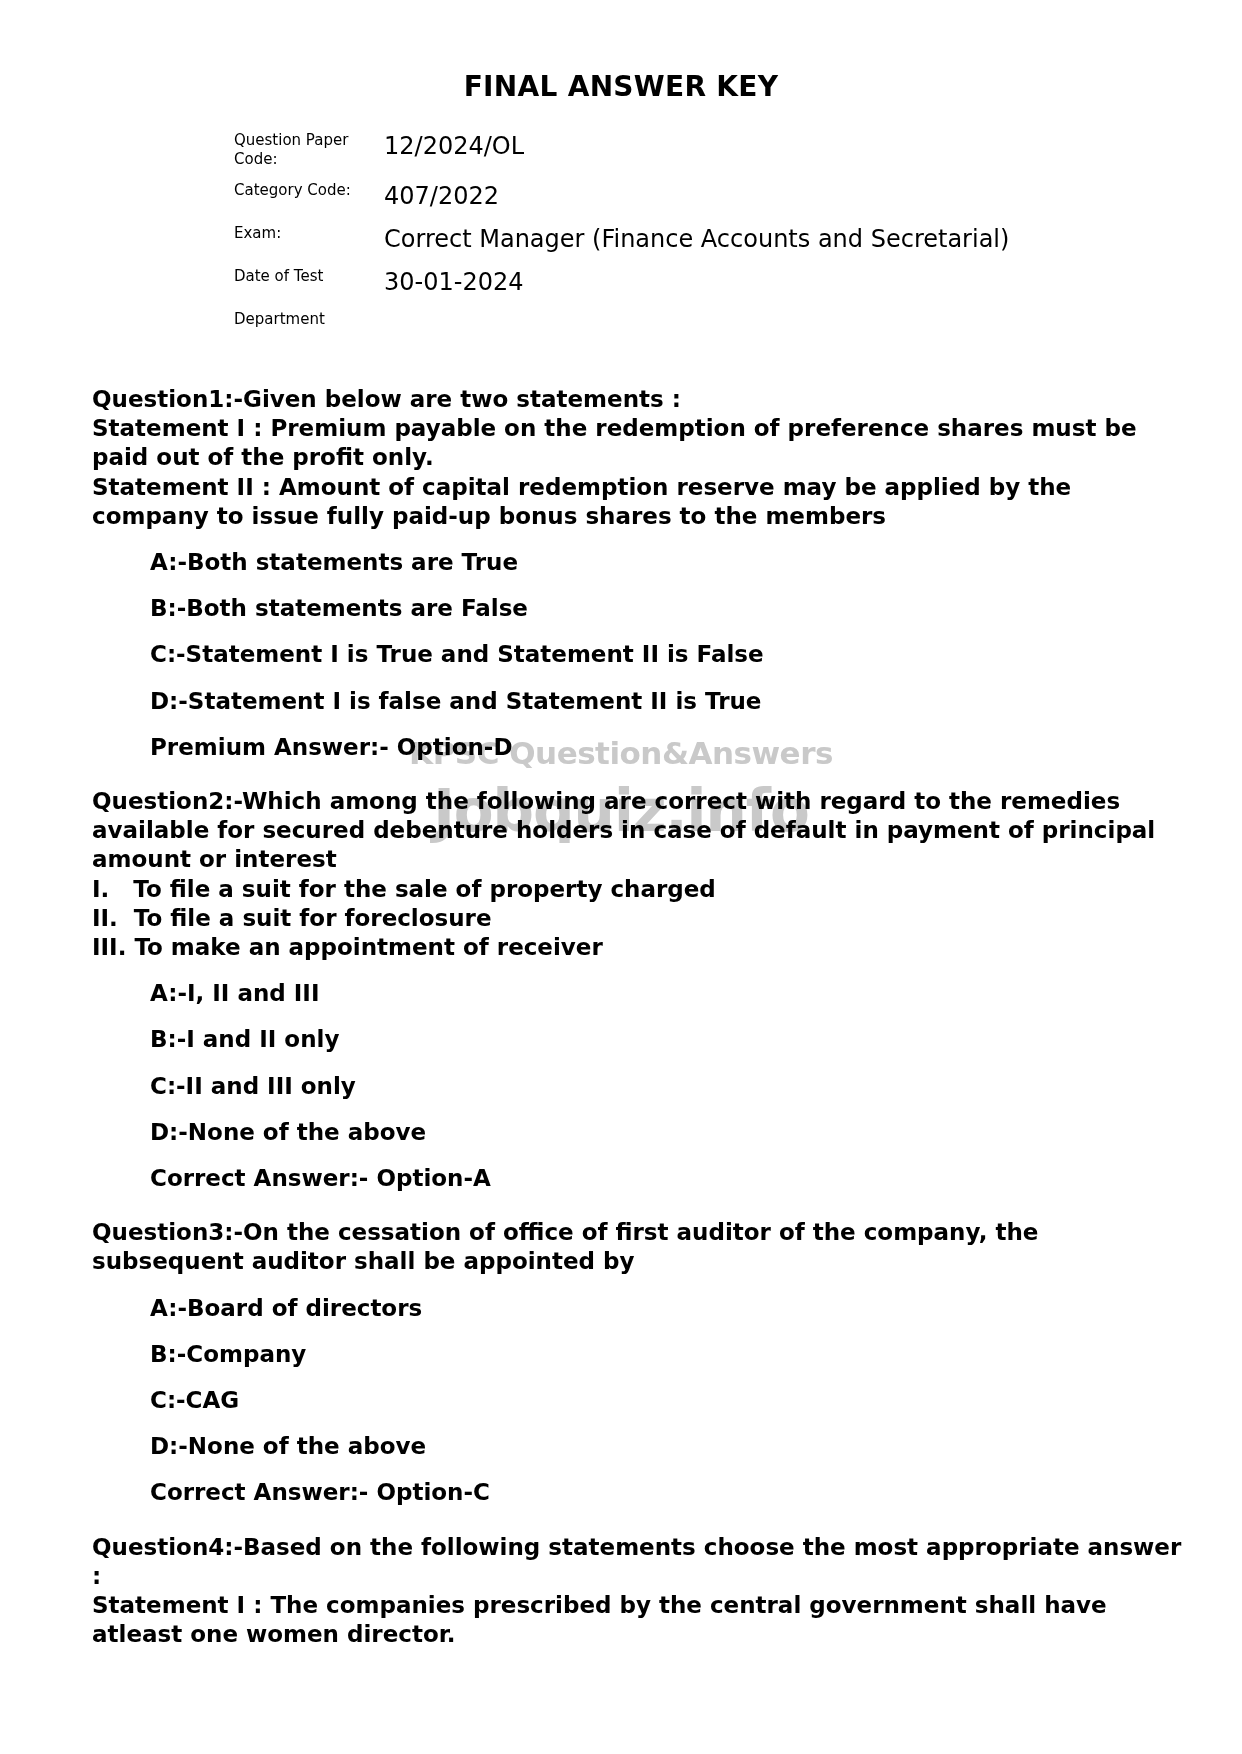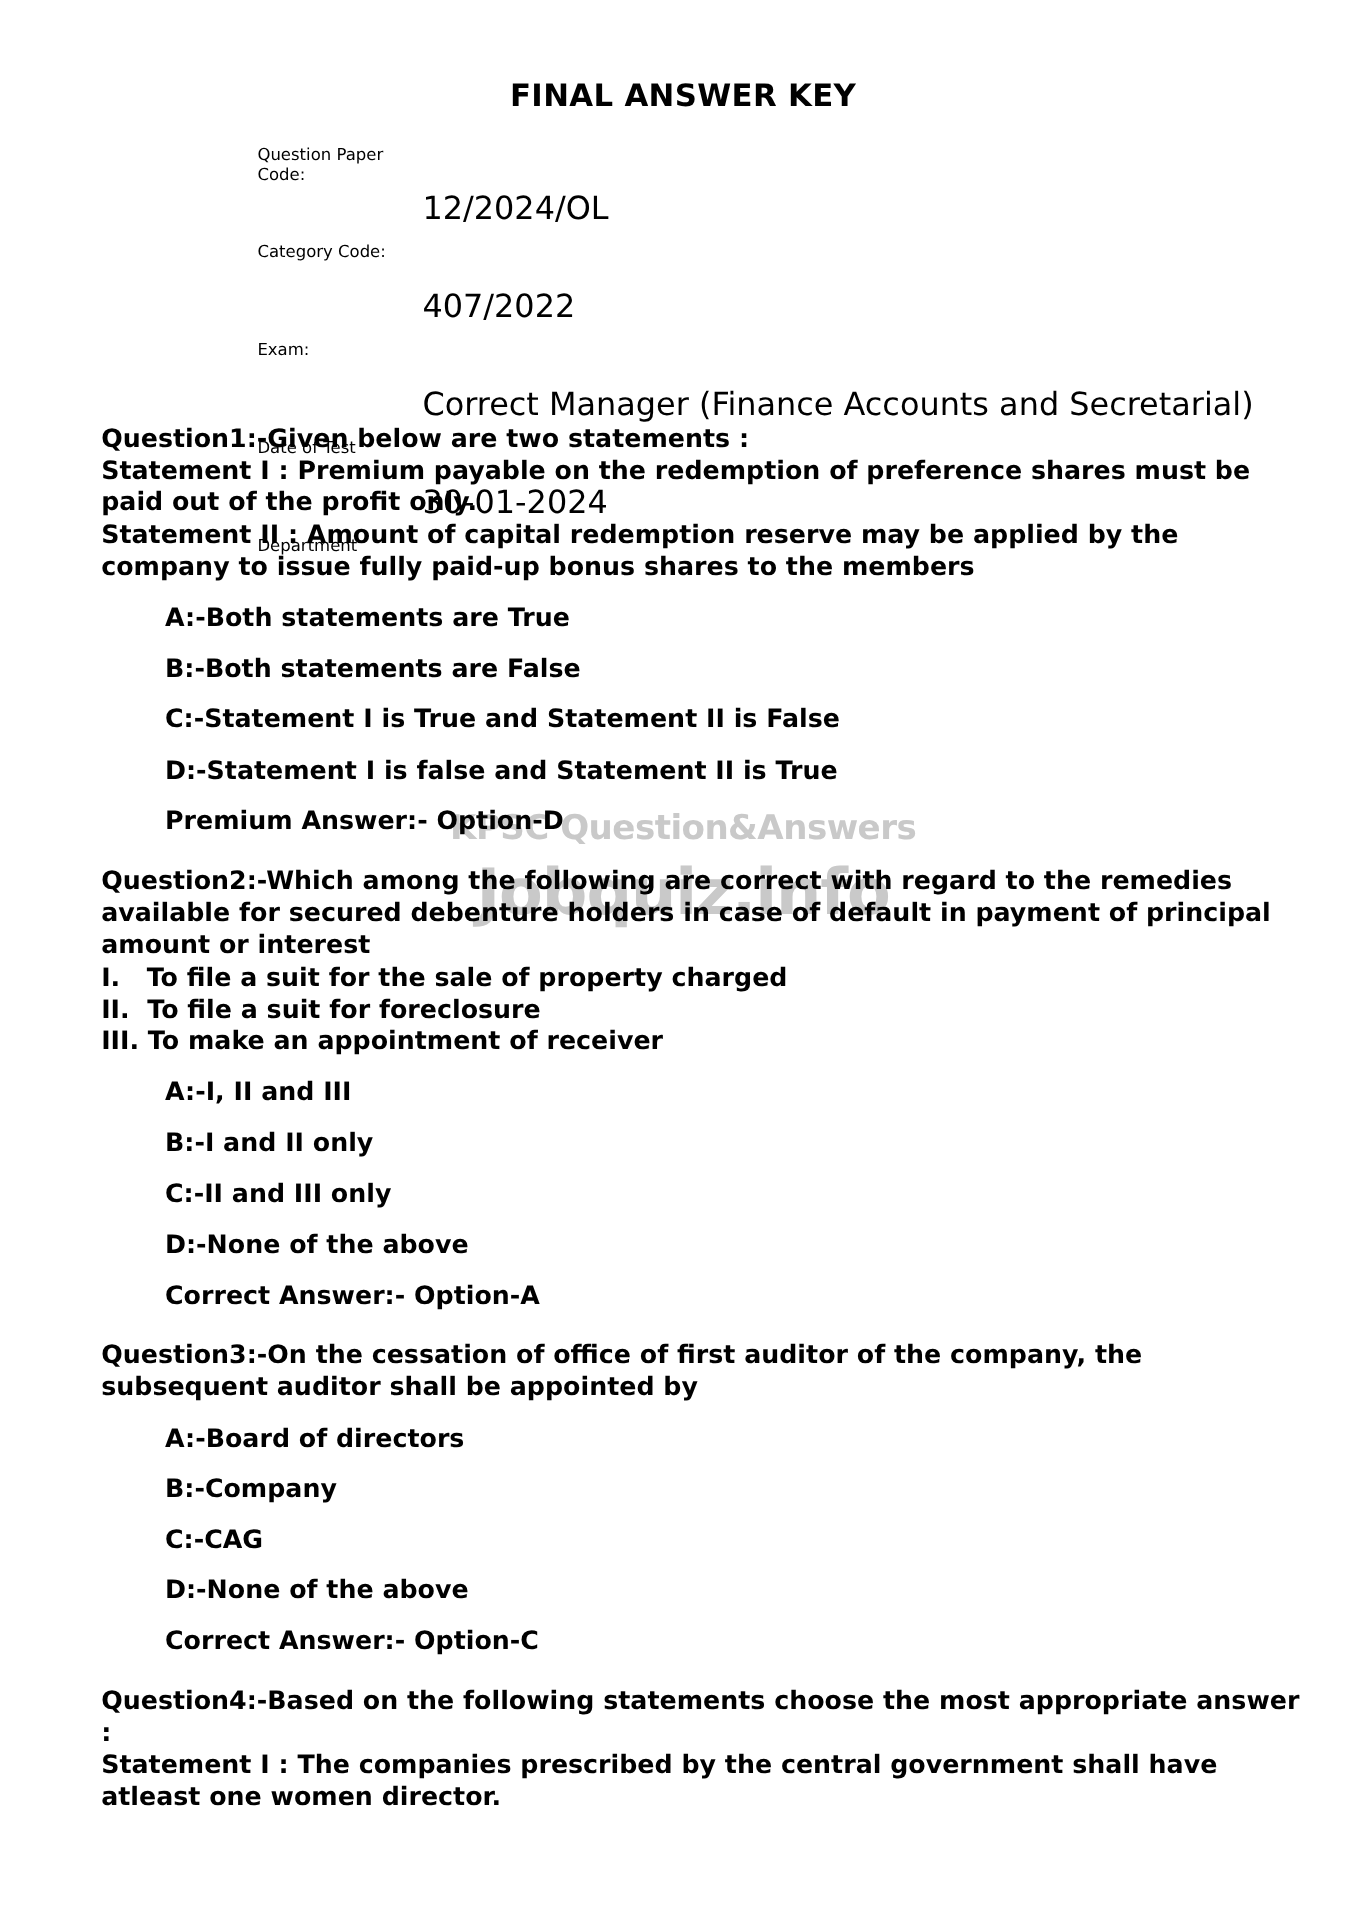--- a/index.html
+++ b/index.html
@@ -83,24 +83,23 @@
     margin-bottom: 12px;
   }
   .meta-label {
     width: 150px;
     flex: 0 0 150px;
     font-size: 15px;
     line-height: 1.28;
     margin-left: 16px;
   }
   .meta-value {
-    font-size: 29px;
+    font-size: 24px;
     line-height: 1.28;
     white-space: nowrap;
-    margin-top: 40px;
   }
 
   
   .body {
     position: absolute;
     left: 92px;
     top: 385px;
     width: 1095px;
     font-weight: bold;
   }

